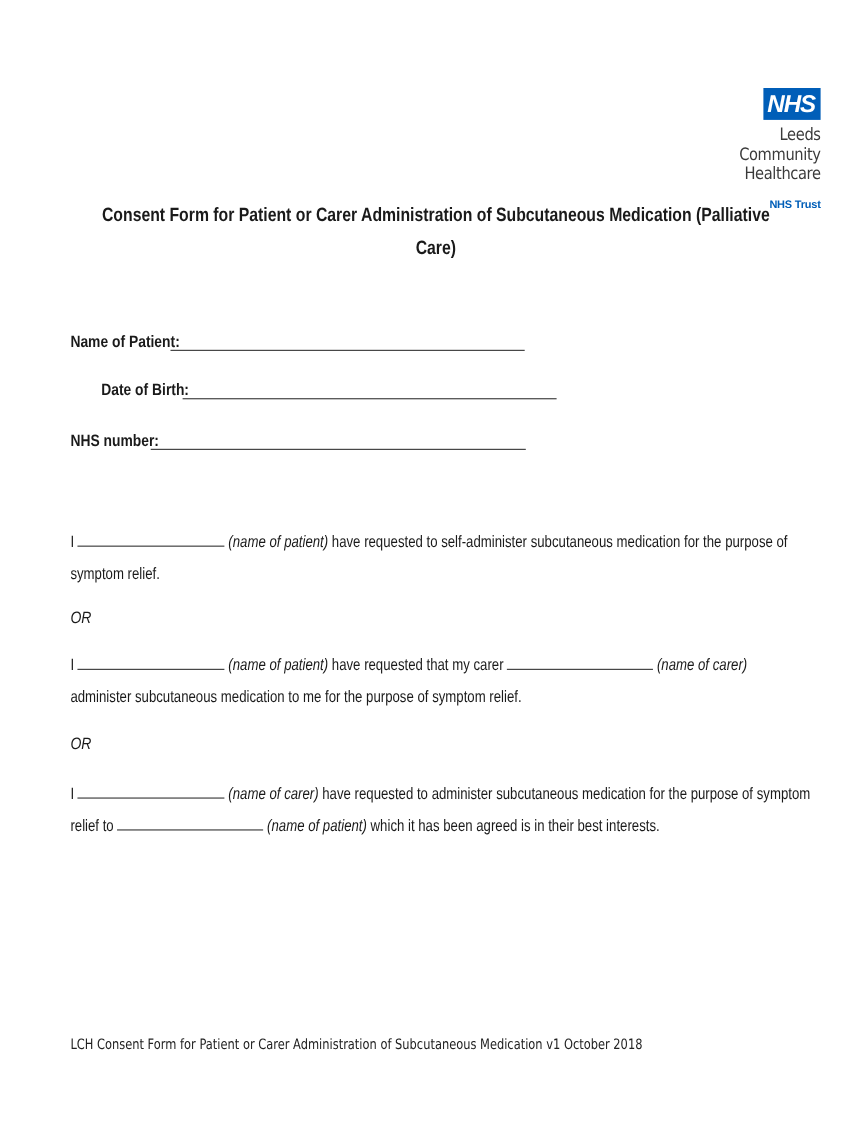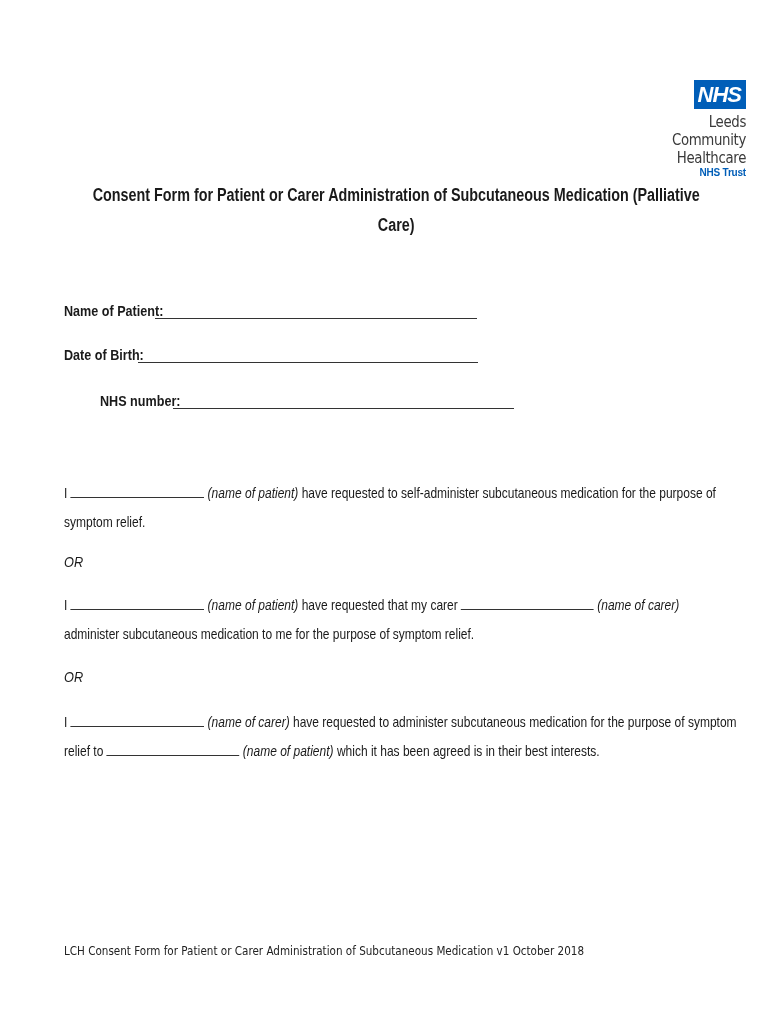--- a/index.html
+++ b/index.html
@@ -8,35 +8,35 @@
   .page { position: absolute; left: 0; top: 0; width: 770px; height: 776px; background: #fff; }
 
   
   .logo { position: absolute; right: 24px; top: 80px; width: 130px; text-align: right; }
   .nhs-box { display: inline-block; background: #005eb8; color: #fff; font-weight: bold; font-style: italic;
              font-size: 22px; line-height: 28px; padding: 1px 5px 0 4px; letter-spacing: -1px;
              font-family: "Liberation Sans", sans-serif; }
   .org-line { font-size: 15.5px; color: #3a3a3a; line-height: 18px; letter-spacing: -0.4px;
               font-family: "DejaVu Sans", sans-serif; transform: scaleX(0.86); transform-origin: right; }
   .org-line.first { margin-top: 4px; }
-  .trust { font-size: 10px; color: #005eb8; font-weight: bold; margin-top: 0; letter-spacing: -0.2px; }
+  .trust { font-size: 10px; color: #005eb8; font-weight: bold; margin-top: 14px; letter-spacing: -0.2px; }
 
   
   .title { position: absolute; left: 60px; top: 180px; width: 670px; text-align: center;
            font-size: 17.5px; font-weight: bold; line-height: 30px; color: #1a1a1a;
            transform: scaleX(0.82); transform-origin: left top; width: 820px; }
 
   
   .field { position: absolute; left: 64px; font-size: 15px; font-weight: bold; color: #1a1a1a;
            display: flex; align-items: flex-end; }
   .field .lbl { transform: scaleX(0.84); transform-origin: left; white-space: nowrap; display: inline-block; }
   .field .line { border-bottom: 1px solid #333; height: 14px; }
   .f1 { top: 302px; text-align: right; } .f1 .lbl { width: 90px; } .f1 .line { width: 322px; margin-left: 1px; }
-  .f2 { top: 346px; } .f2 .lbl { width: 73px; } .f2 .line { width: 340px; margin-left: 1px; }
-  .f3 { top: 392px; margin-left: 36px; } .f3 .lbl { width: 72px; } .f3 .line { width: 341px; margin-left: 1px; }
+  .f2 { top: 346px; margin-left: 28px; } .f2 .lbl { width: 73px; } .f2 .line { width: 340px; margin-left: 1px; }
+  .f3 { top: 392px; } .f3 .lbl { width: 72px; } .f3 .line { width: 341px; margin-left: 1px; }
 
   
   .para { position: absolute; left: 64px; font-size: 15px; line-height: 29px; color: #1a1a1a;
           transform: scaleX(0.80); transform-origin: left top; width: 800px; white-space: nowrap; }
   .para i { font-style: italic; }
   .blank { display: inline-block; border-bottom: 1px solid #333; height: 14px; vertical-align: baseline; }
   .b-long { width: 167px; }
   .b-mid { width: 166px; }
   .or { position: absolute; left: 64px; font-size: 15px; font-style: italic; color: #1a1a1a;
         transform: scaleX(0.85); transform-origin: left top; }

